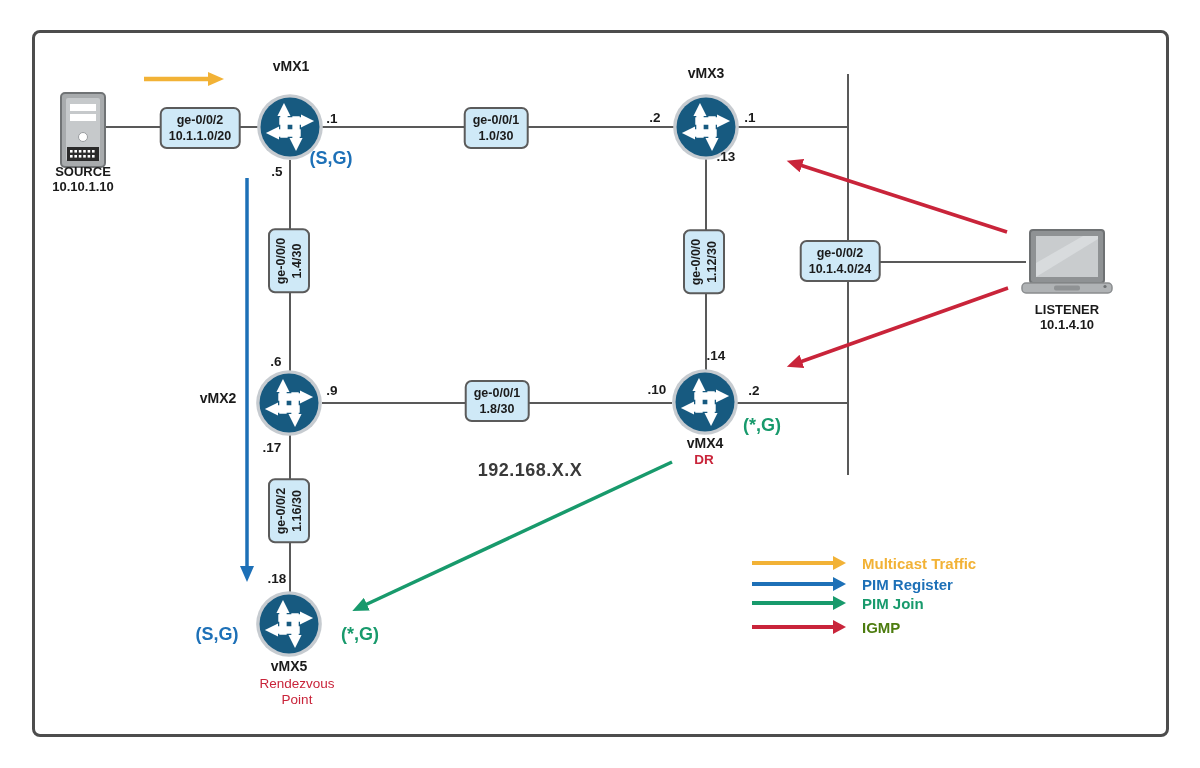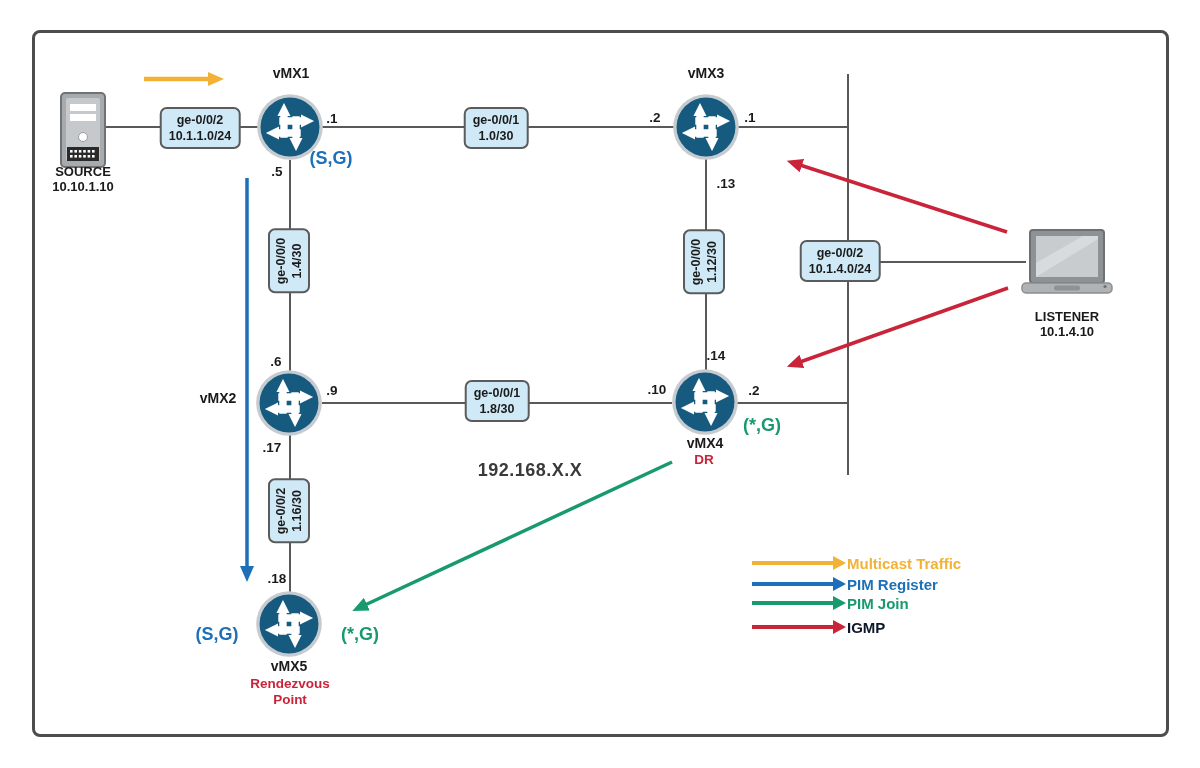--- a/index.html
+++ b/index.html
@@ -36,26 +36,26 @@
 
   
   .router { width:67px; height:67px; }
 
   
   .legend-item { position:absolute; z-index:2; display:flex; align-items:center; height:16px; }
   .legend-arrow { position:relative; width:94px; height:14px; flex:0 0 auto; }
   .legend-arrow .shaft { position:absolute; left:0; top:5.2px; width:81px; height:3.6px; background:var(--c); }
   .legend-arrow .head  { position:absolute; right:0; top:0; width:0; height:0;
     border-left:13px solid var(--c); border-top:7px solid transparent; border-bottom:7px solid transparent; }
-  .legend-label { font-weight:bold; font-size:15px; margin-left:1px; color:var(--c); white-space:nowrap; }
+  .legend-label { font-weight:bold; font-size:15px; margin-left:16px; color:var(--c); white-space:nowrap; }
   .li-0 { --c:#F2B236; }
   .li-1 { --c:#1D70B7; }
   .li-2 { --c:#189A6C; }
   .li-3 { --c:#C9243A; }
-  .li-3 .legend-label { color:#0f172a; }
+  .li-3 .legend-label { color:#4d7c0f; }
 </style>
 </head>
 <body>
 
 <div class="canvas">
 
   <div class="frame"></div>
 
   <svg class="overlay" width="1200" height="768">
     <defs>
@@ -124,21 +124,21 @@
   </div>
 
   <svg class="abs" style="left:1021px; top:229px;" width="92" height="66" viewBox="0 0 92 66">
     <rect x="9" y="1" width="74" height="53" rx="3" fill="#8F9294" stroke="#6E7173" stroke-width="2"></rect>
     <rect x="15" y="7" width="62" height="41" fill="#C9CCCE"></rect>
     <polygon points="15,48 15,34 62,7 77,7 77,10" fill="#D8DBDD"></polygon>
     <rect x="1" y="54" width="90" height="10" rx="4" fill="#B0B3B5" stroke="#8A8D8F" stroke-width="1.5"></rect>
     <rect x="33" y="56.5" width="26" height="5" rx="2" fill="#8F9294"></rect>
     <circle cx="84" cy="57.5" r="1.6" fill="#6E7173"></circle>
   </svg>
-  <div class="abs hostlabel lbl" style="left:1067px; top:309px; transform:translateX(-50%);">
+  <div class="abs hostlabel lbl" style="left:1067px; top:302px; transform:translateX(-50%);">
     <div>LISTENER</div>
     <div>10.1.4.10</div>
   </div>
 
   <svg class="abs router ctr" style="left:290px; top:127px;" viewBox="0 0 100 100">
     <circle cx="50" cy="50" r="49" fill="#C6CBD0"></circle>
       <circle cx="50" cy="50" r="44" fill="#175A80"></circle>
     <g stroke="#FFFFFF" stroke-width="11" marker-end="url(#mk-white)">
       <line x1="41" y1="66" x2="41" y2="32"></line>
         <line x1="34" y1="41" x2="68" y2="41"></line>
@@ -180,55 +180,55 @@
     <circle cx="50" cy="50" r="49" fill="#C6CBD0"></circle>
       <circle cx="50" cy="50" r="44" fill="#175A80"></circle>
     <g stroke="#FFFFFF" stroke-width="11" marker-end="url(#mk-white)">
       <line x1="41" y1="66" x2="41" y2="32"></line>
         <line x1="34" y1="41" x2="68" y2="41"></line>
       <line x1="66" y1="59" x2="32" y2="59"></line>
         <line x1="59" y1="34" x2="59" y2="68"></line>
     </g>
   </svg>
 
-  <div class="abs lbl name ctr" style="left:291px; top:73px;">vMX1</div>
+  <div class="abs lbl name ctr" style="left:291px; top:66px;">vMX1</div>
   <div class="abs lbl name ctr" style="left:706px; top:73px;">vMX3</div>
   <div class="abs lbl name ctr" style="left:218px; top:398px;">vMX2</div>
   <div class="abs lbl name ctr" style="left:705px; top:443px;">vMX4</div>
   <div class="abs lbl role ctr" style="left:704px; top:460px;">DR</div>
   <div class="abs lbl name ctr" style="left:289px; top:666px;text-align:right;">vMX5</div>
-  <div class="abs role ctr" style="left:290px; top:692px; font-weight:bold;">
+  <div class="abs role ctr" style="left:297px; top:692px; font-weight:normal;">
     <div>Rendezvous</div>
     <div>Point</div>
   </div>
 
   <div class="abs lbl port ctr" style="left:332px; top:118px;">.1</div>
   <div class="abs lbl port ctr" style="left:277px; top:171px;">.5</div>
   <div class="abs lbl entry blue ctr" style="left:331px; top:158px;">(S,G)</div>
 
   <div class="abs lbl port ctr" style="left:655px; top:117px;">.2</div>
   <div class="abs lbl port ctr" style="left:750px; top:117px;">.1</div>
-  <div class="abs lbl port ctr" style="left:716px; top:183px;padding-left:20px;">.13</div>
+  <div class="abs lbl port ctr" style="left:716px; top:156px;padding-left:20px;">.13</div>
 
   <div class="abs lbl port ctr" style="left:276px; top:361px;">.6</div>
   <div class="abs lbl port ctr" style="left:332px; top:390px;">.9</div>
   <div class="abs lbl port ctr" style="left:272px; top:447px;text-align:right;">.17</div>
 
   <div class="abs lbl port ctr" style="left:716px; top:355px;">.14</div>
   <div class="abs lbl port ctr" style="left:657px; top:389px;">.10</div>
   <div class="abs lbl port ctr" style="left:754px; top:390px;">.2</div>
   <div class="abs lbl entry green ctr" style="left:762px; top:425px;">(*,G)</div>
 
   <div class="abs lbl port ctr" style="left:277px; top:578px;">.18</div>
   <div class="abs lbl entry blue ctr" style="left:217px; top:634px;">(S,G)</div>
   <div class="abs lbl entry green ctr" style="left:360px; top:634px;">(*,G)</div>
 
   <div class="abs ifbox ctr" style="left:200px; top:128px;">
     <div>ge-0/0/2</div>
-    <div>10.1.1.0/24</div>
+    <div>10.1.1.0/20</div>
   </div>
   <div class="abs ifbox ctr" style="left:496px; top:128px;">
     <div>ge-0/0/1</div>
     <div>1.0/30</div>
   </div>
   <div class="abs ifbox vertical" style="left:289px; top:261px;">
     <div>ge-0/0/0</div>
     <div>1.4/30</div>
   </div>
   <div class="abs ifbox vertical" style="left:704px; top:262px;">

